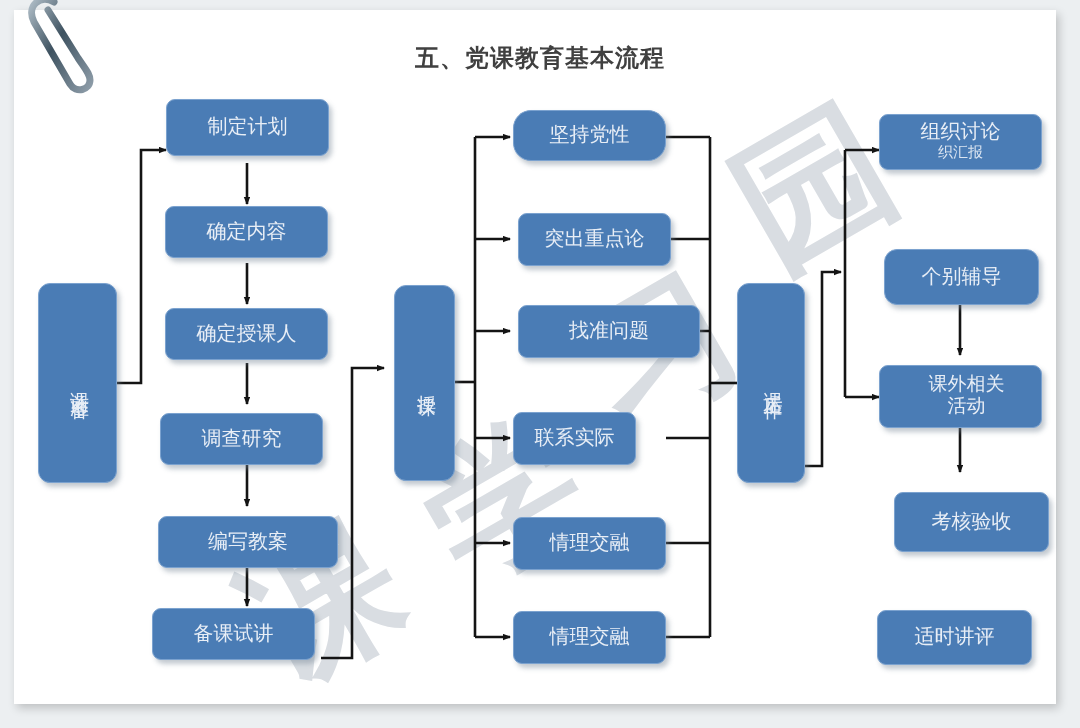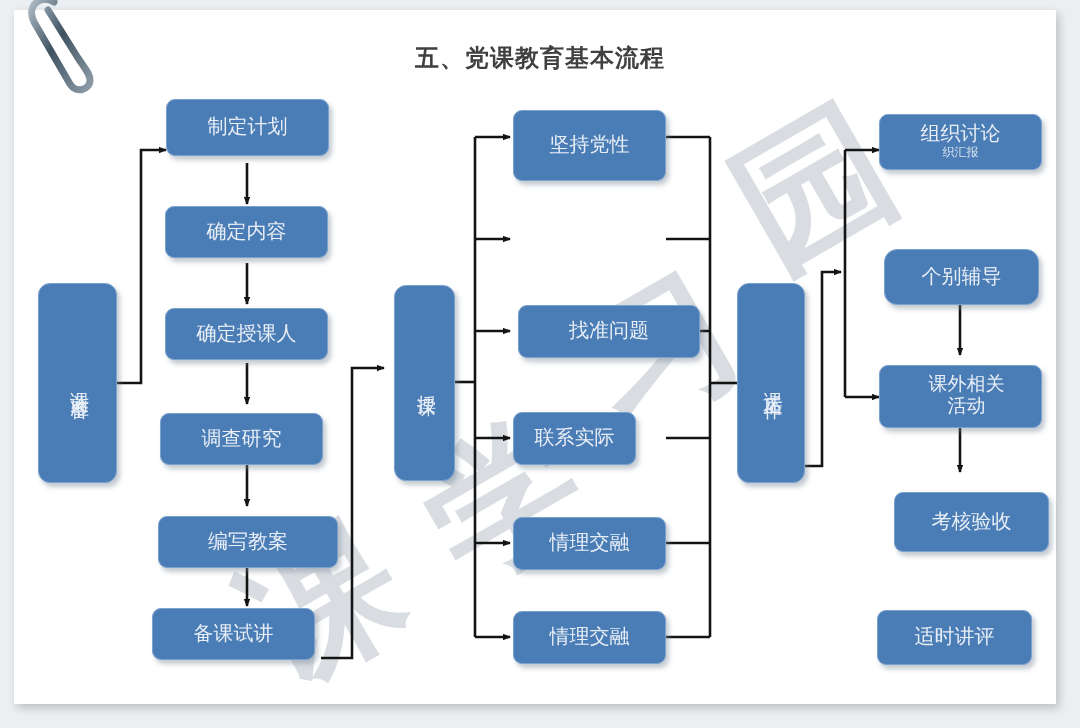--- a/index.html
+++ b/index.html
@@ -64,21 +64,21 @@
     box-sizing:border-box;
   }
   .node.vert{
     writing-mode:vertical-rl;
     text-orientation:upright;
     letter-spacing:3px;
     font-size:19px;
     border-radius:12px;
   }
   .node .main{display:block;}
-  .node .sub{display:block;font-size:12px;margin-top:1px;color:#dbe5f1;}
+  .node .sub{display:block;font-size:15px;margin-top:1px;color:#dbe5f1;}
   .node.two-line{font-size:19px;padding-left:12px;}
 </style>
 </head>
 <body>
 
 <div id="stage">
 
   <div id="sheet"></div>
 
   <div id="watermark">
@@ -154,21 +154,22 @@
 
   <div class="node vert" style="left:737px;top:283px;width:68px;height:200px;">课后工作</div>
 
   <div class="node" style="left:166px;top:99px;width:163px;height:57px;">制定计划</div>
   <div class="node" style="left:165px;top:206px;width:163px;height:52px;">确定内容</div>
   <div class="node" style="left:165px;top:308px;width:163px;height:52px;">确定授课人</div>
   <div class="node" style="left:160px;top:413px;width:163px;height:52px;">调查研究</div>
   <div class="node" style="left:158px;top:516px;width:180px;height:52px;">编写教案</div>
   <div class="node" style="left:152px;top:608px;width:163px;height:52px;">备课试讲</div>
 
-  <div class="node" style="left:513px;top:110px;width:153px;height:71px;">坚持党性</div>
+  <div class="node" style="left:513px;top:110px;width:153px;height:51px;border-radius:18px;">坚持党性</div>
+  <div class="node" style="left:518px;top:213px;width:153px;height:53px;">突出重点论</div>
   <div class="node" style="left:518px;top:305px;width:182px;height:53px;">找准问题</div>
   <div class="node" style="left:513px;top:412px;width:123px;height:53px;">联系实际</div>
   <div class="node" style="left:513px;top:517px;width:153px;height:53px;">情理交融</div>
   <div class="node" style="left:513px;top:611px;width:153px;height:53px;">情理交融</div>
 
   <div class="node" style="left:879px;top:114px;width:163px;height:56px;flex-direction:column;">
     <span class="main">组织讨论</span>
     <span class="sub">织汇报</span>
   </div>
 

